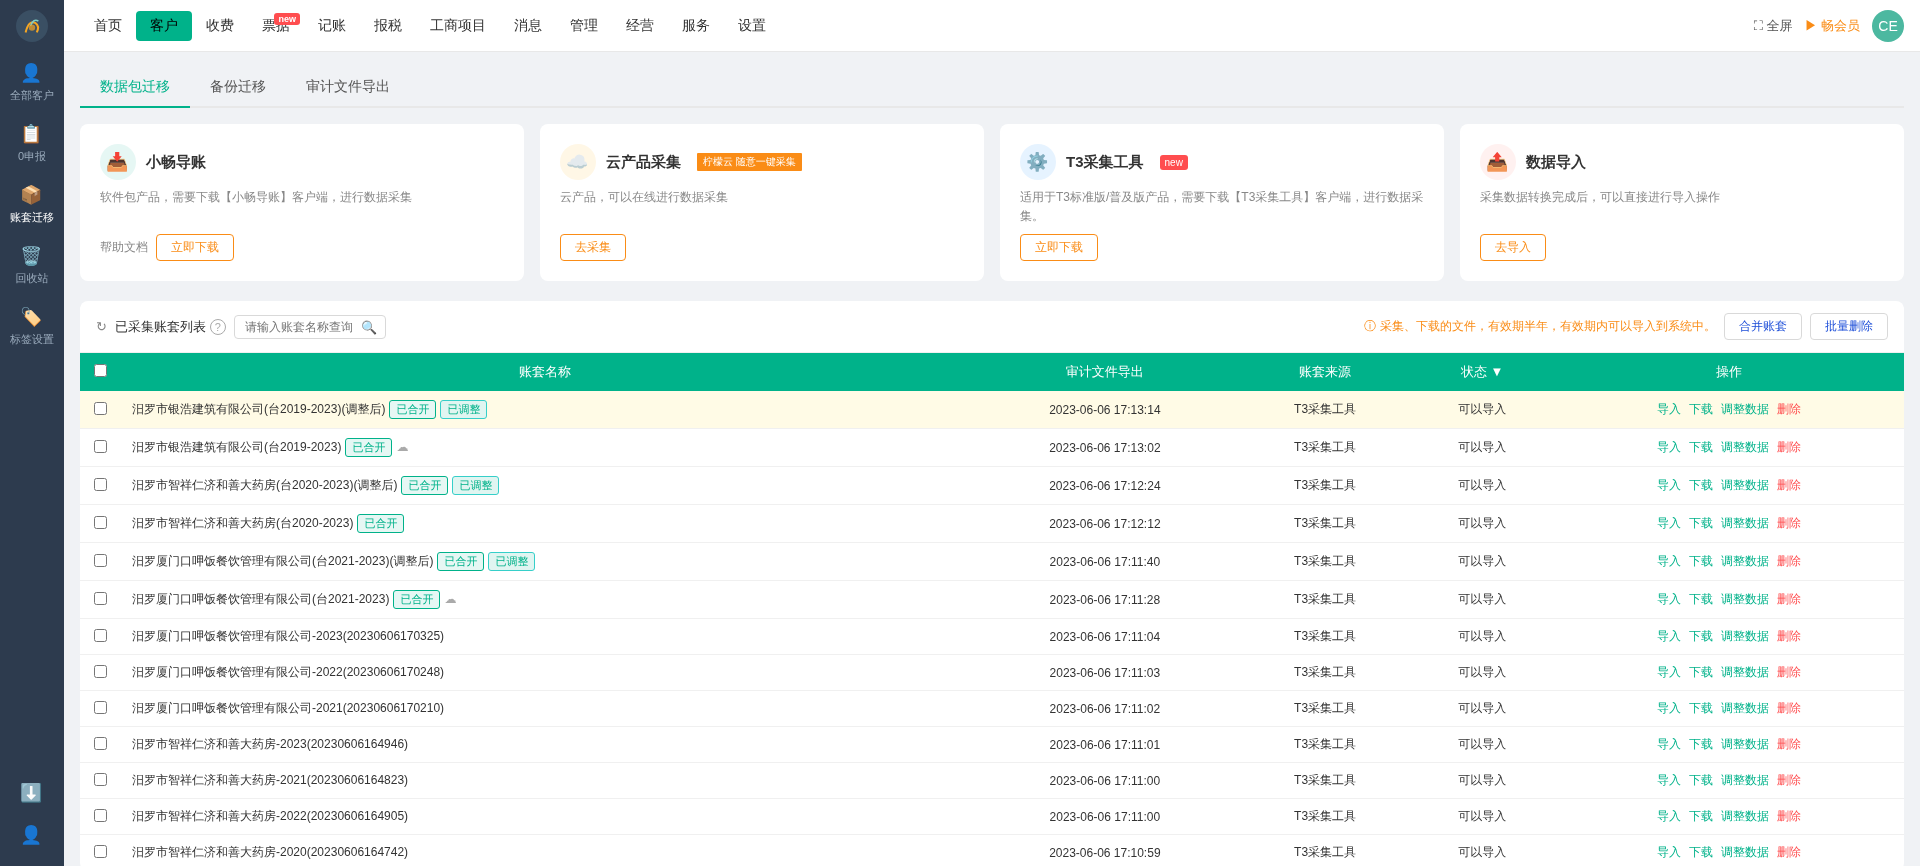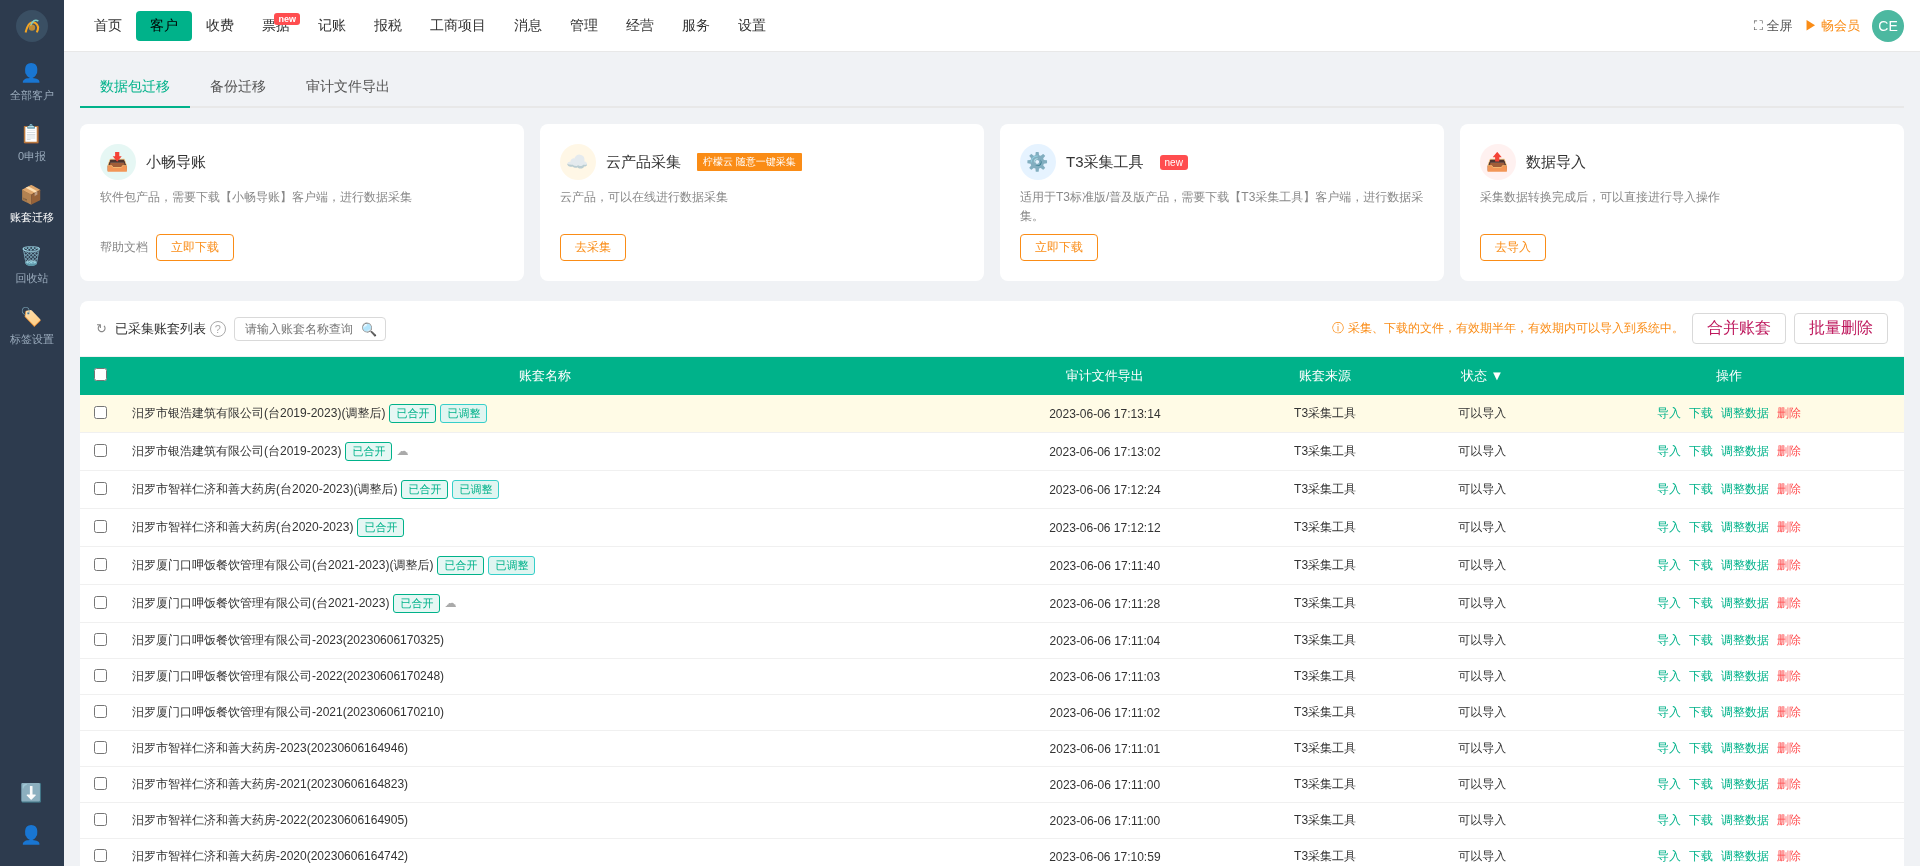--- a/index.html
+++ b/index.html
@@ -171,21 +171,21 @@
       justify-content: center;
       font-size: 18px;
       flex-shrink: 0;
     }
     .card-icon.green { background: #e6f7f4; color: #00b28a; }
     .card-icon.orange { background: #fff7e6; color: #fa8c16; }
     .card-icon.blue { background: #e6f3ff; color: #1890ff; }
     .card-icon.red { background: #fff1f0; color: #ff4d4f; }
     .card-title {
       font-size: 15px;
-      font-weight: 400;
+      font-weight: 700;
       color: #333;
     }
     .card-desc {
       color: #888;
       font-size: 12px;
       line-height: 1.6;
       flex: 1;
     }
     .card-actions {
       display: flex;
@@ -280,22 +280,22 @@
       display: flex;
       align-items: center;
       gap: 4px;
     }
     .btn-action {
       border: 1px solid #d9d9d9;
       background: #fff;
       padding: 4px 14px;
       border-radius: 4px;
       cursor: pointer;
-      font-size: 16px;
-      color: #be185d;
+      font-size: 12px;
+      color: #1d4ed8;
     }
 
     
     table {
       width: 100%;
       border-collapse: collapse;
     }
     thead tr {
       background: #00b28a;
       color: #fff;

